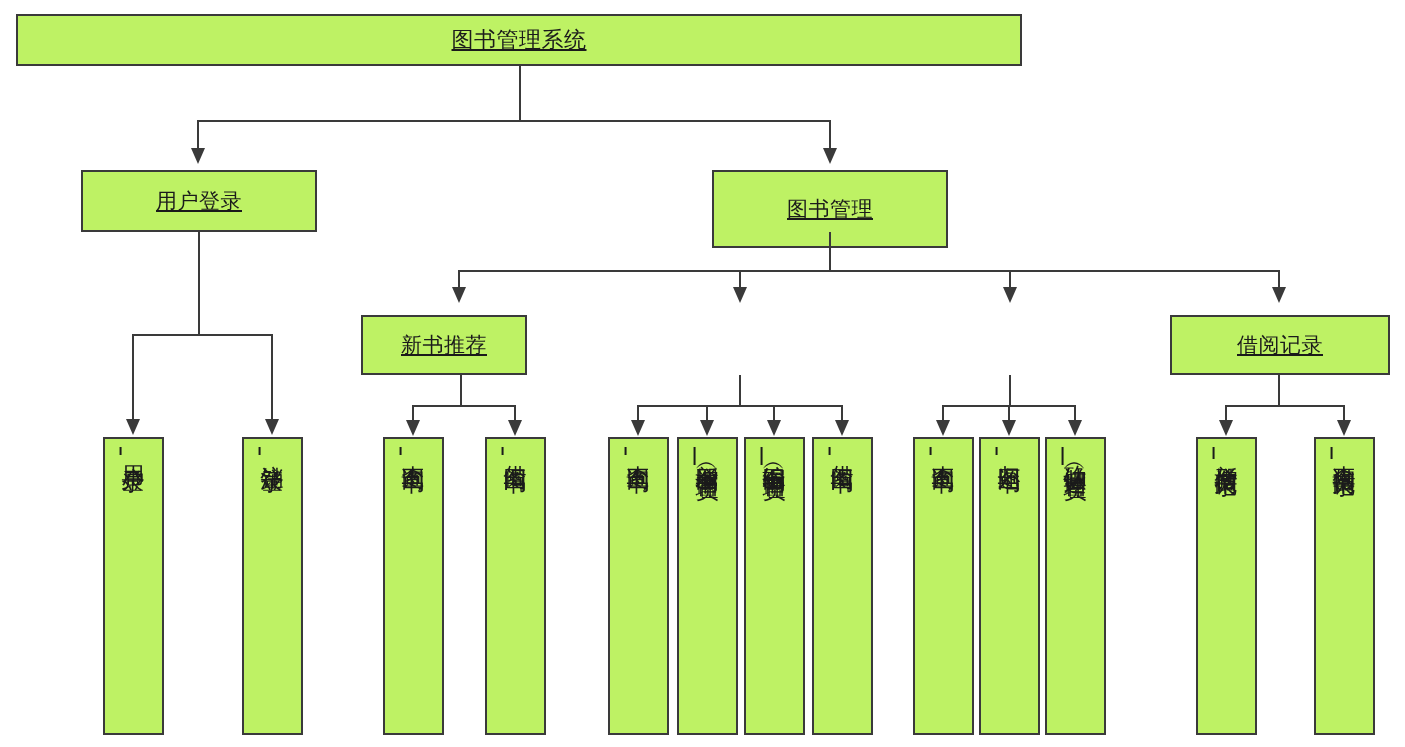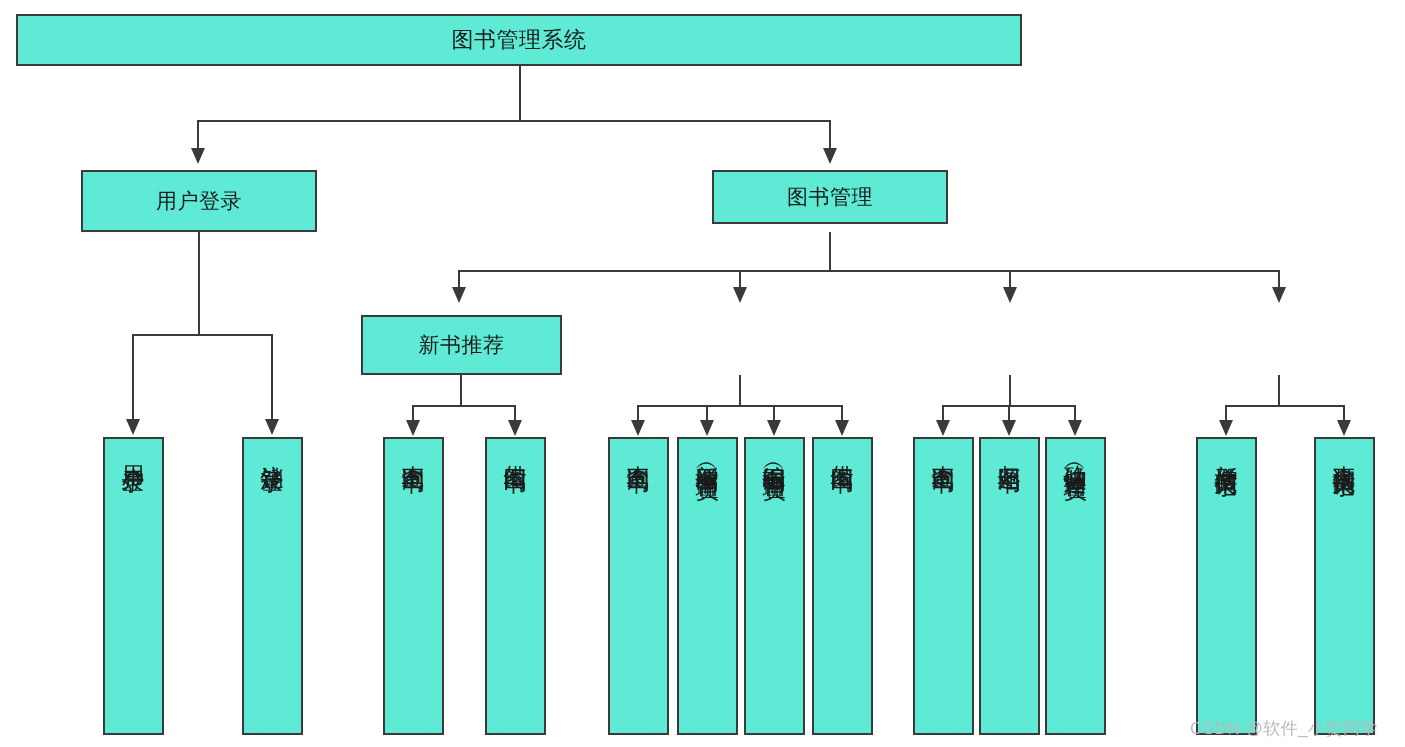--- a/index.html
+++ b/index.html
@@ -13,26 +13,27 @@
   #canvas {
     position: relative;
     width: 1405px;
     height: 747px;
     background: #ffffff;
     overflow: hidden;
   }
   .node {
     position: absolute;
     box-sizing: border-box;
-    background: #5eead4;
+    background: #bef264;
     border: 2px solid #3a3a3a;
     display: flex;
     align-items: center;
     justify-content: center;
     color: #1b1b1b;
+    text-decoration: underline;
   }
   .node .label {
     text-align: center;
     line-height: 1.18;
     letter-spacing: 0.5px;
   }
   
   .node.h .label {
     font-size: 21px;
     white-space: nowrap;
@@ -91,21 +92,21 @@
   <div class="hline" style="left:197px; top:120px; width:634px; height:2px;"></div>
   <div class="vline" style="left:197px; top:120px; width:2px; height:30px;"></div>
   <div class="arrow" style="left:191px; top:148px;"></div>
   <div class="vline" style="left:829px; top:120px; width:2px; height:30px;"></div>
   <div class="arrow" style="left:823px; top:148px;"></div>
 
   <div class="node h" style="left:81px; top:170px; width:236px; height:62px;">
     <span class="label">用户登录</span>
   </div>
 
-  <div class="node h" style="left:712px; top:170px; width:236px; height:54px;">
+  <div class="node h" style="left:712px; top:170px; width:236px; height:78px;">
     <span class="label">图书管理</span>
   </div>
 
   <div class="vline" style="left:198px; top:232px; width:2px; height:104px;"></div>
   <div class="hline" style="left:132px; top:334px; width:140px; height:2px;"></div>
   <div class="vline" style="left:132px; top:334px; width:2px; height:86px;"></div>
   <div class="arrow" style="left:126px; top:419px;"></div>
   <div class="vline" style="left:271px; top:334px; width:2px; height:86px;"></div>
   <div class="arrow" style="left:265px; top:419px;"></div>
 
@@ -113,22 +114,25 @@
   <div class="hline" style="left:458px; top:270px; width:822px; height:2px;"></div>
   <div class="vline" style="left:458px; top:270px; width:2px; height:18px;"></div>
   <div class="arrow" style="left:452px; top:287px;"></div>
   <div class="vline" style="left:739px; top:270px; width:2px; height:18px;"></div>
   <div class="arrow" style="left:733px; top:287px;"></div>
   <div class="vline" style="left:1009px; top:270px; width:2px; height:18px;"></div>
   <div class="arrow" style="left:1003px; top:287px;"></div>
   <div class="vline" style="left:1278px; top:270px; width:2px; height:18px;"></div>
   <div class="arrow" style="left:1272px; top:287px;"></div>
 
-  <div class="node h" style="left:361px; top:315px; width:201px; height:60px;">
+  <div class="node h" style="left:361px; top:315px; width:166px; height:60px;">
     <span class="label">新书推荐</span>
+  </div>
+  <div class="node h" style="left:1170px; top:315px; width:220px; height:60px;">
+    <span class="label">借阅记录</span>
   </div>
 
   <div class="vline" style="left:460px; top:375px; width:2px; height:32px;"></div>
   <div class="hline" style="left:412px; top:405px; width:104px; height:2px;"></div>
   <div class="vline" style="left:412px; top:405px; width:2px; height:16px;"></div>
   <div class="arrow" style="left:406px; top:420px;"></div>
   <div class="vline" style="left:514px; top:405px; width:2px; height:16px;"></div>
   <div class="arrow" style="left:508px; top:420px;"></div>
 
   <div class="vline" style="left:739px; top:375px; width:2px; height:32px;"></div>
@@ -195,15 +199,14 @@
     <span class="label">确认归还（管理员）</span>
   </div>
 
   <div class="node v" style="left:1196px; top:437px; width:61px; height:298px;">
     <span class="label">新增借阅记录</span>
   </div>
   <div class="node v" style="left:1314px; top:437px; width:61px; height:298px;">
     <span class="label">查询借阅记录</span>
   </div>
 
-  <div class="watermark" style="left:1190px; top:717px;">CSDN @软件_小贺同学</div>
 
 </div>
 
 </body></html>

